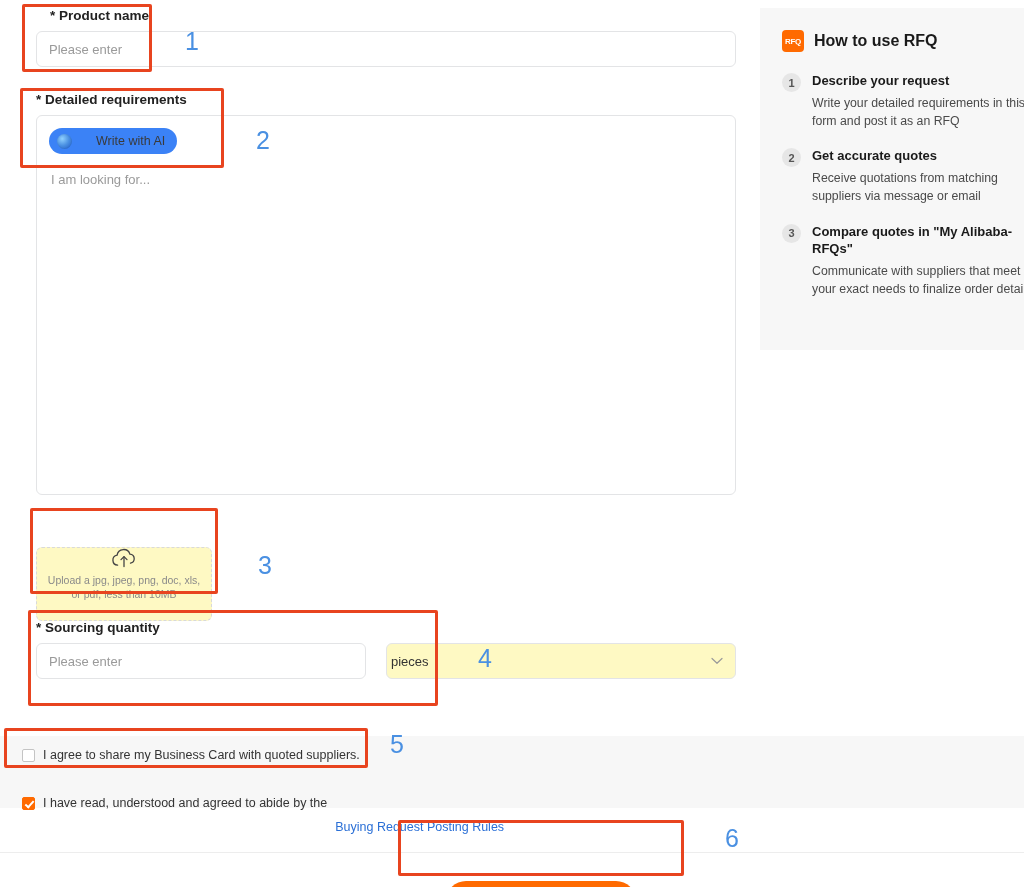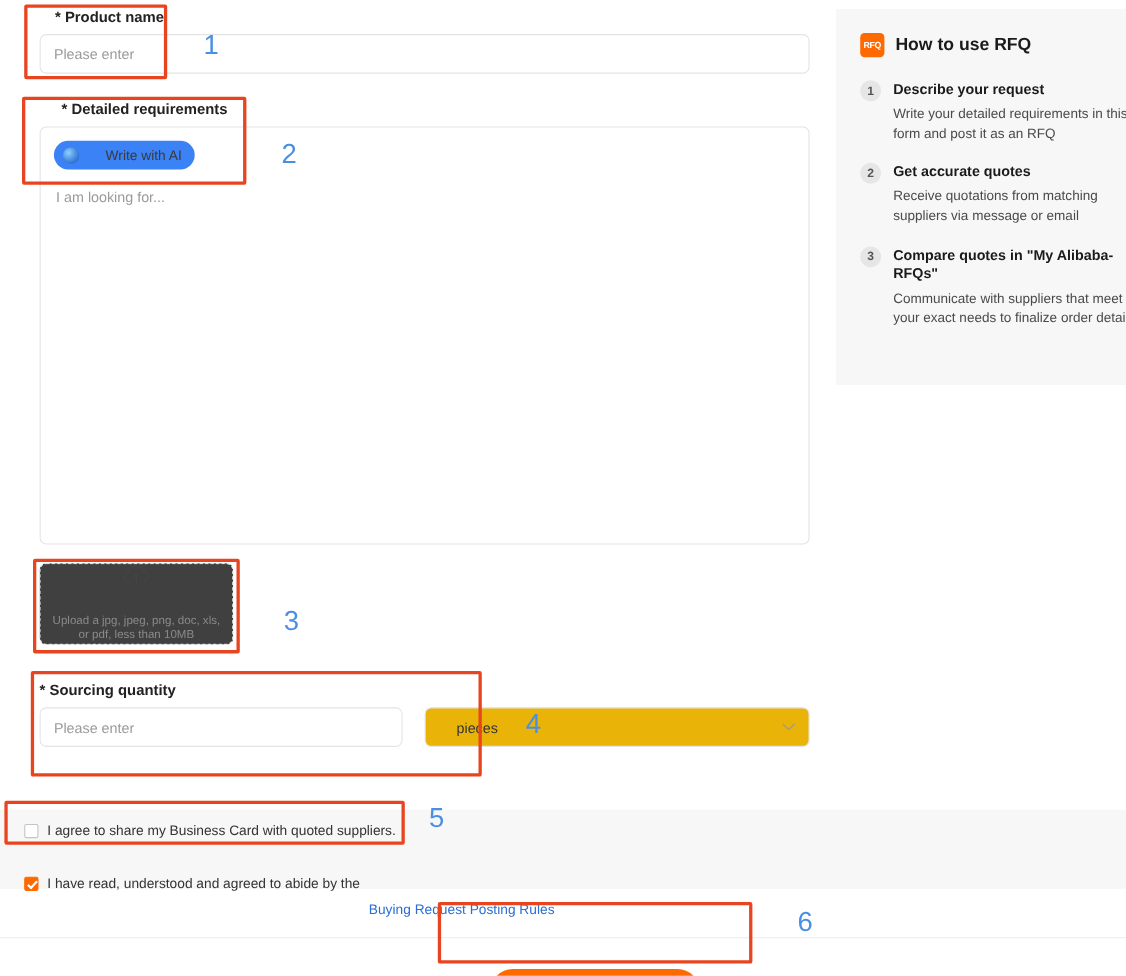--- a/index.html
+++ b/index.html
@@ -42,21 +42,21 @@
     outline: none;
   }
   .text-input::placeholder { color: #9a9a9a; }
 
   
   .block-product { position: absolute; left: 0; top: 8px; }
   .block-product .field-label { margin-left: 14px; }
 
   
   .block-detail { position: absolute; left: 0; top: 92px; }
-  .block-detail .field-label { margin-left: 20px; }
+  .block-detail .field-label { margin-left: 0; }
 
   .textarea-wrap {
     position: relative;
     width: 700px;
     height: 380px;
     border: 1px solid #e3e4e6;
     border-radius: 6px;
     background: #fff;
     padding: 12px;
   }
@@ -87,27 +87,28 @@
     color: #9a9a9a;
   }
 
   
   .block-upload { position: absolute; left: 0; top: 512px; }
   .upload-box {
     width: 176px;
     height: 74px;
     border: 1px dashed #d9d9d9;
     border-radius: 6px;
-    background: #404040;
+    background: #fef9c3;
     display: flex;
     flex-direction: column;
     align-items: center;
-    justify-content: space-between;
+    justify-content: flex-start;
     gap: 6px;
     cursor: pointer;
+    margin-top: 35px;
   }
   .upload-text {
     font-size: 10.5px;
     color: #8a8a8a;
     text-align: center;
     line-height: 1.3;
     width: 156px;
   }
 
   
@@ -128,24 +129,24 @@
     outline: none;
     background: #fff;
   }
   .qty-input::placeholder { color: #9a9a9a; }
   .unit-select {
     position: relative;
     width: 350px;
     height: 36px;
     border: 1px solid #e3e4e6;
     border-radius: 6px;
-    background: #eab308;
-    display: flex;
-    align-items: center;
-    padding: 0 28px;
+    background: #fef9c3;
+    display: flex;
+    align-items: center;
+    padding: 0 4px;
     font-size: 13px;
     color: #333;
     cursor: pointer;
   }
   .chev {
     position: absolute;
     right: 12px; top: 50%;
     transform: translateY(-50%);
   }
 

